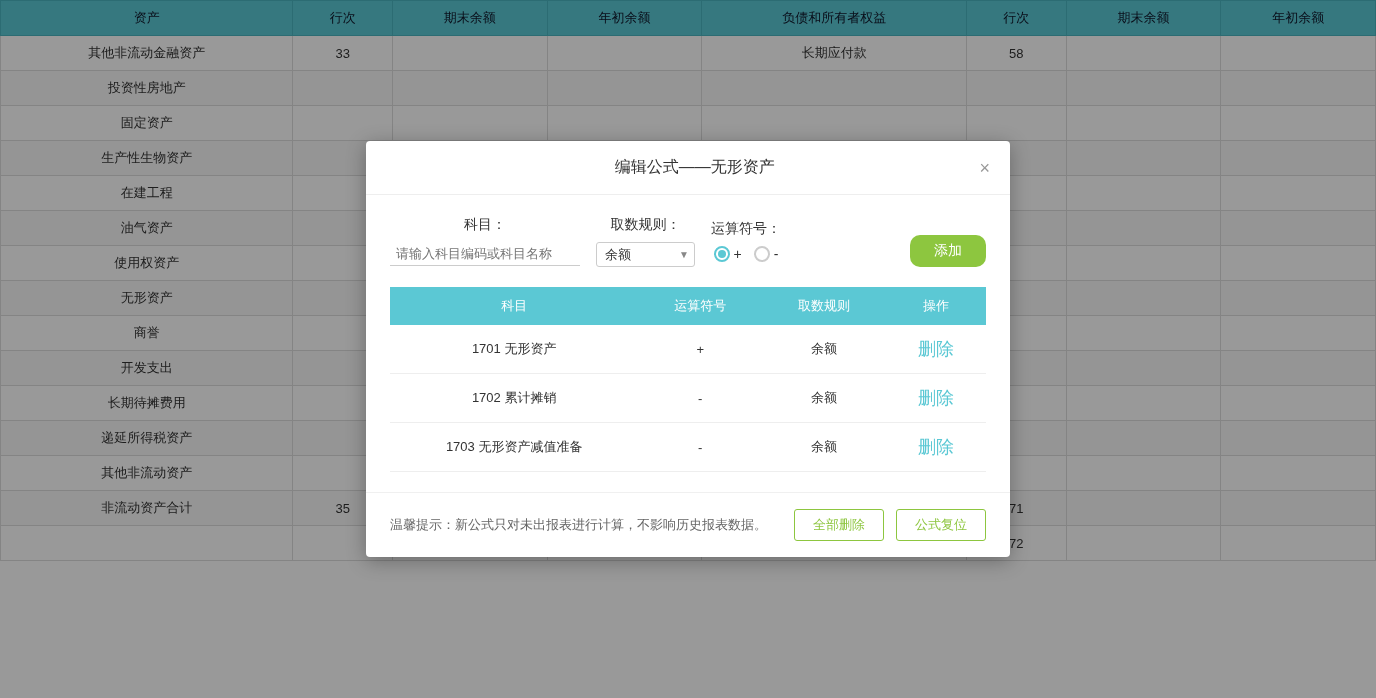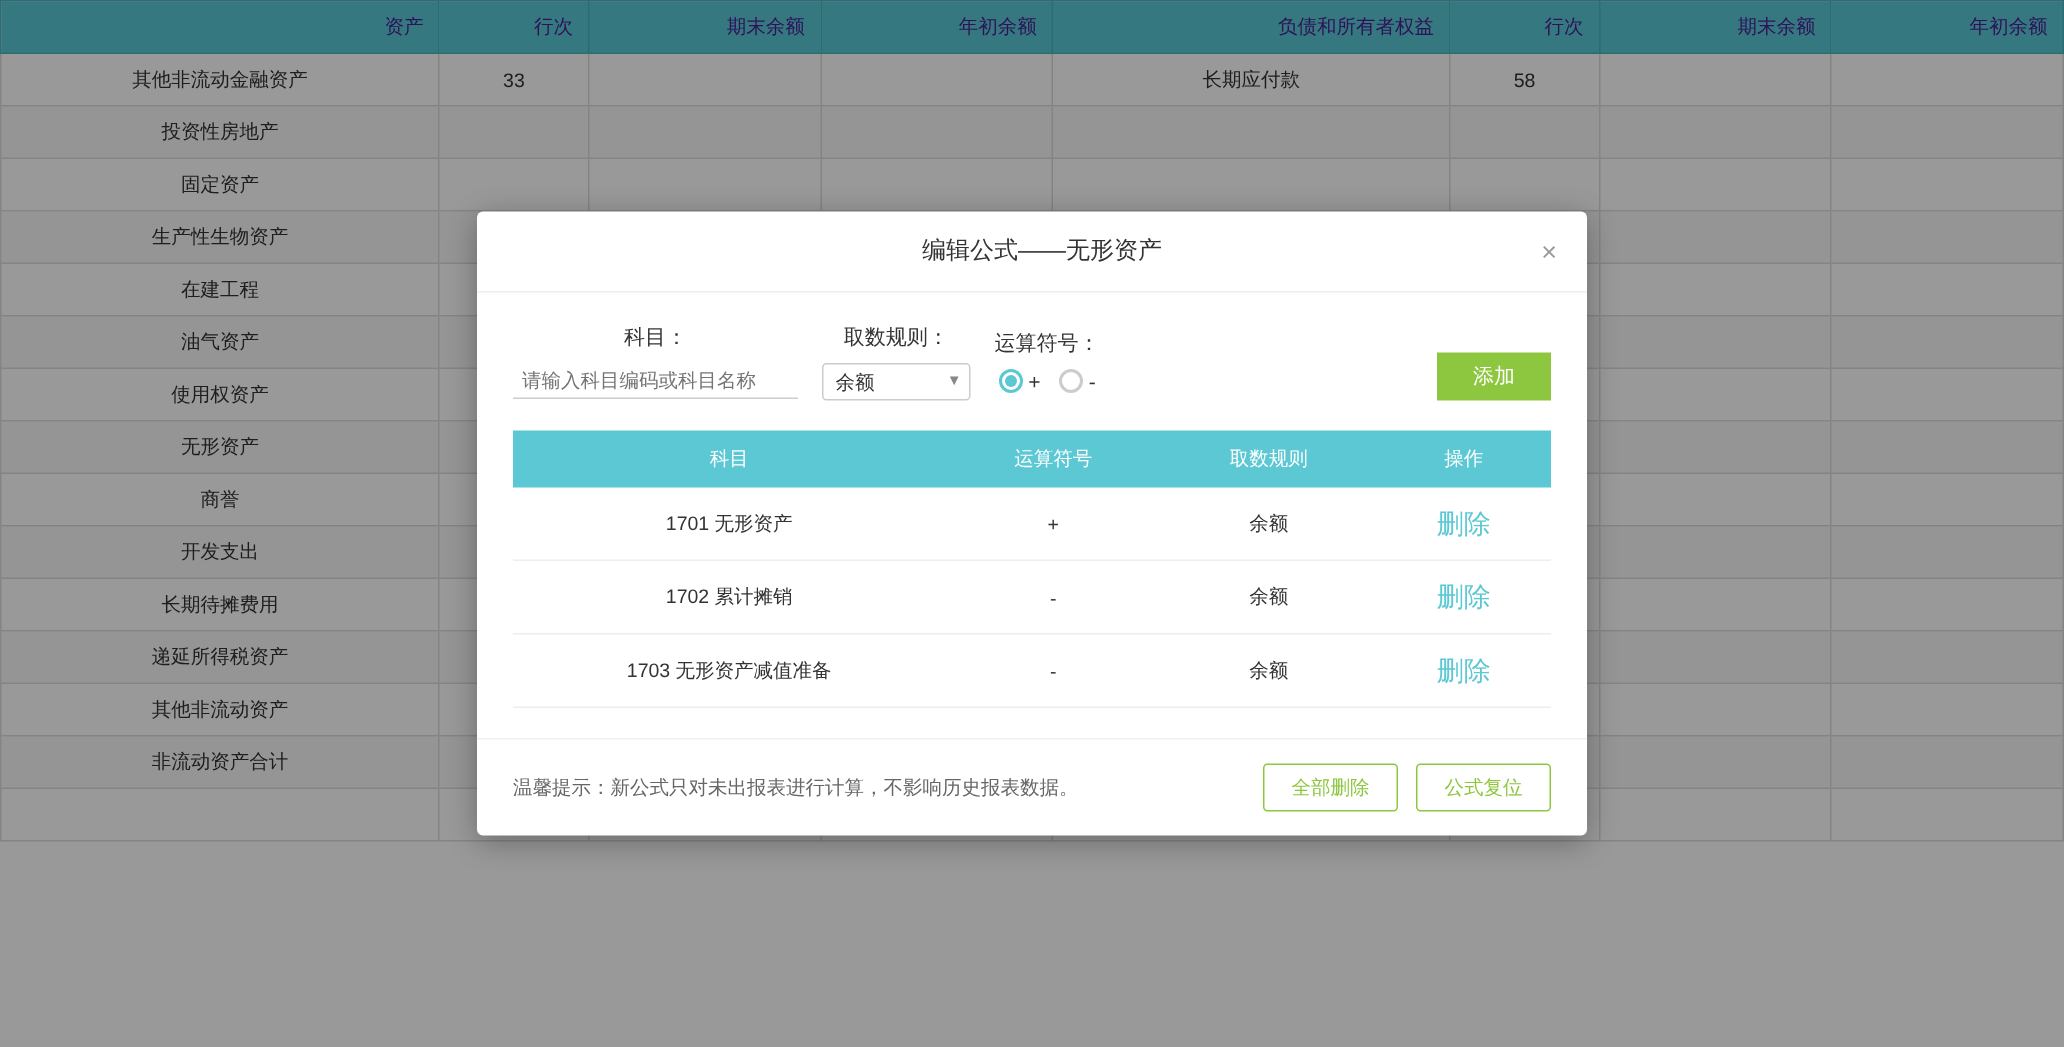--- a/index.html
+++ b/index.html
@@ -22,23 +22,23 @@
 
     .bg-table {
       width: 100%;
       border-collapse: collapse;
       font-size: 13px;
       color: #333;
     }
 
     .bg-table thead th {
       background: #5bc8d4;
-      color: #4c1d95;
+      color: #0f172a;
       padding: 8px 10px;
-      text-align: right;
+      text-align: center;
       border: 1px solid #4ab5c0;
       font-weight: normal;
     }
 
     .bg-table tbody td {
       padding: 8px 10px;
       text-align: center;
       border: 1px solid #ddd;
       color: #333;
       background: #fff;
@@ -55,21 +55,21 @@
       background: rgba(0,0,0,0.4);
       display: flex;
       align-items: center;
       justify-content: center;
       z-index: 100;
     }
 
     
     .modal {
       background: #fff;
-      width: 740px;
+      width: 644px;
       border-radius: 4px;
       box-shadow: 0 4px 20px rgba(0,0,0,0.3);
       overflow: hidden;
     }
 
     .modal-header {
       display: flex;
       align-items: center;
       justify-content: space-between;
       padding: 16px 20px;
@@ -201,21 +201,21 @@
 
     .radio-label {
       font-size: 14px;
       color: #333;
     }
 
     .btn-add {
       background: #8dc63f;
       color: #fff;
       border: none;
-      border-radius: 0;
+      border-radius: 10px;
       padding: 7px 24px;
       font-size: 14px;
       cursor: pointer;
       margin-left: auto;
       margin-top: 20px;
     }
 
     
     .data-table {
       width: 100%;

